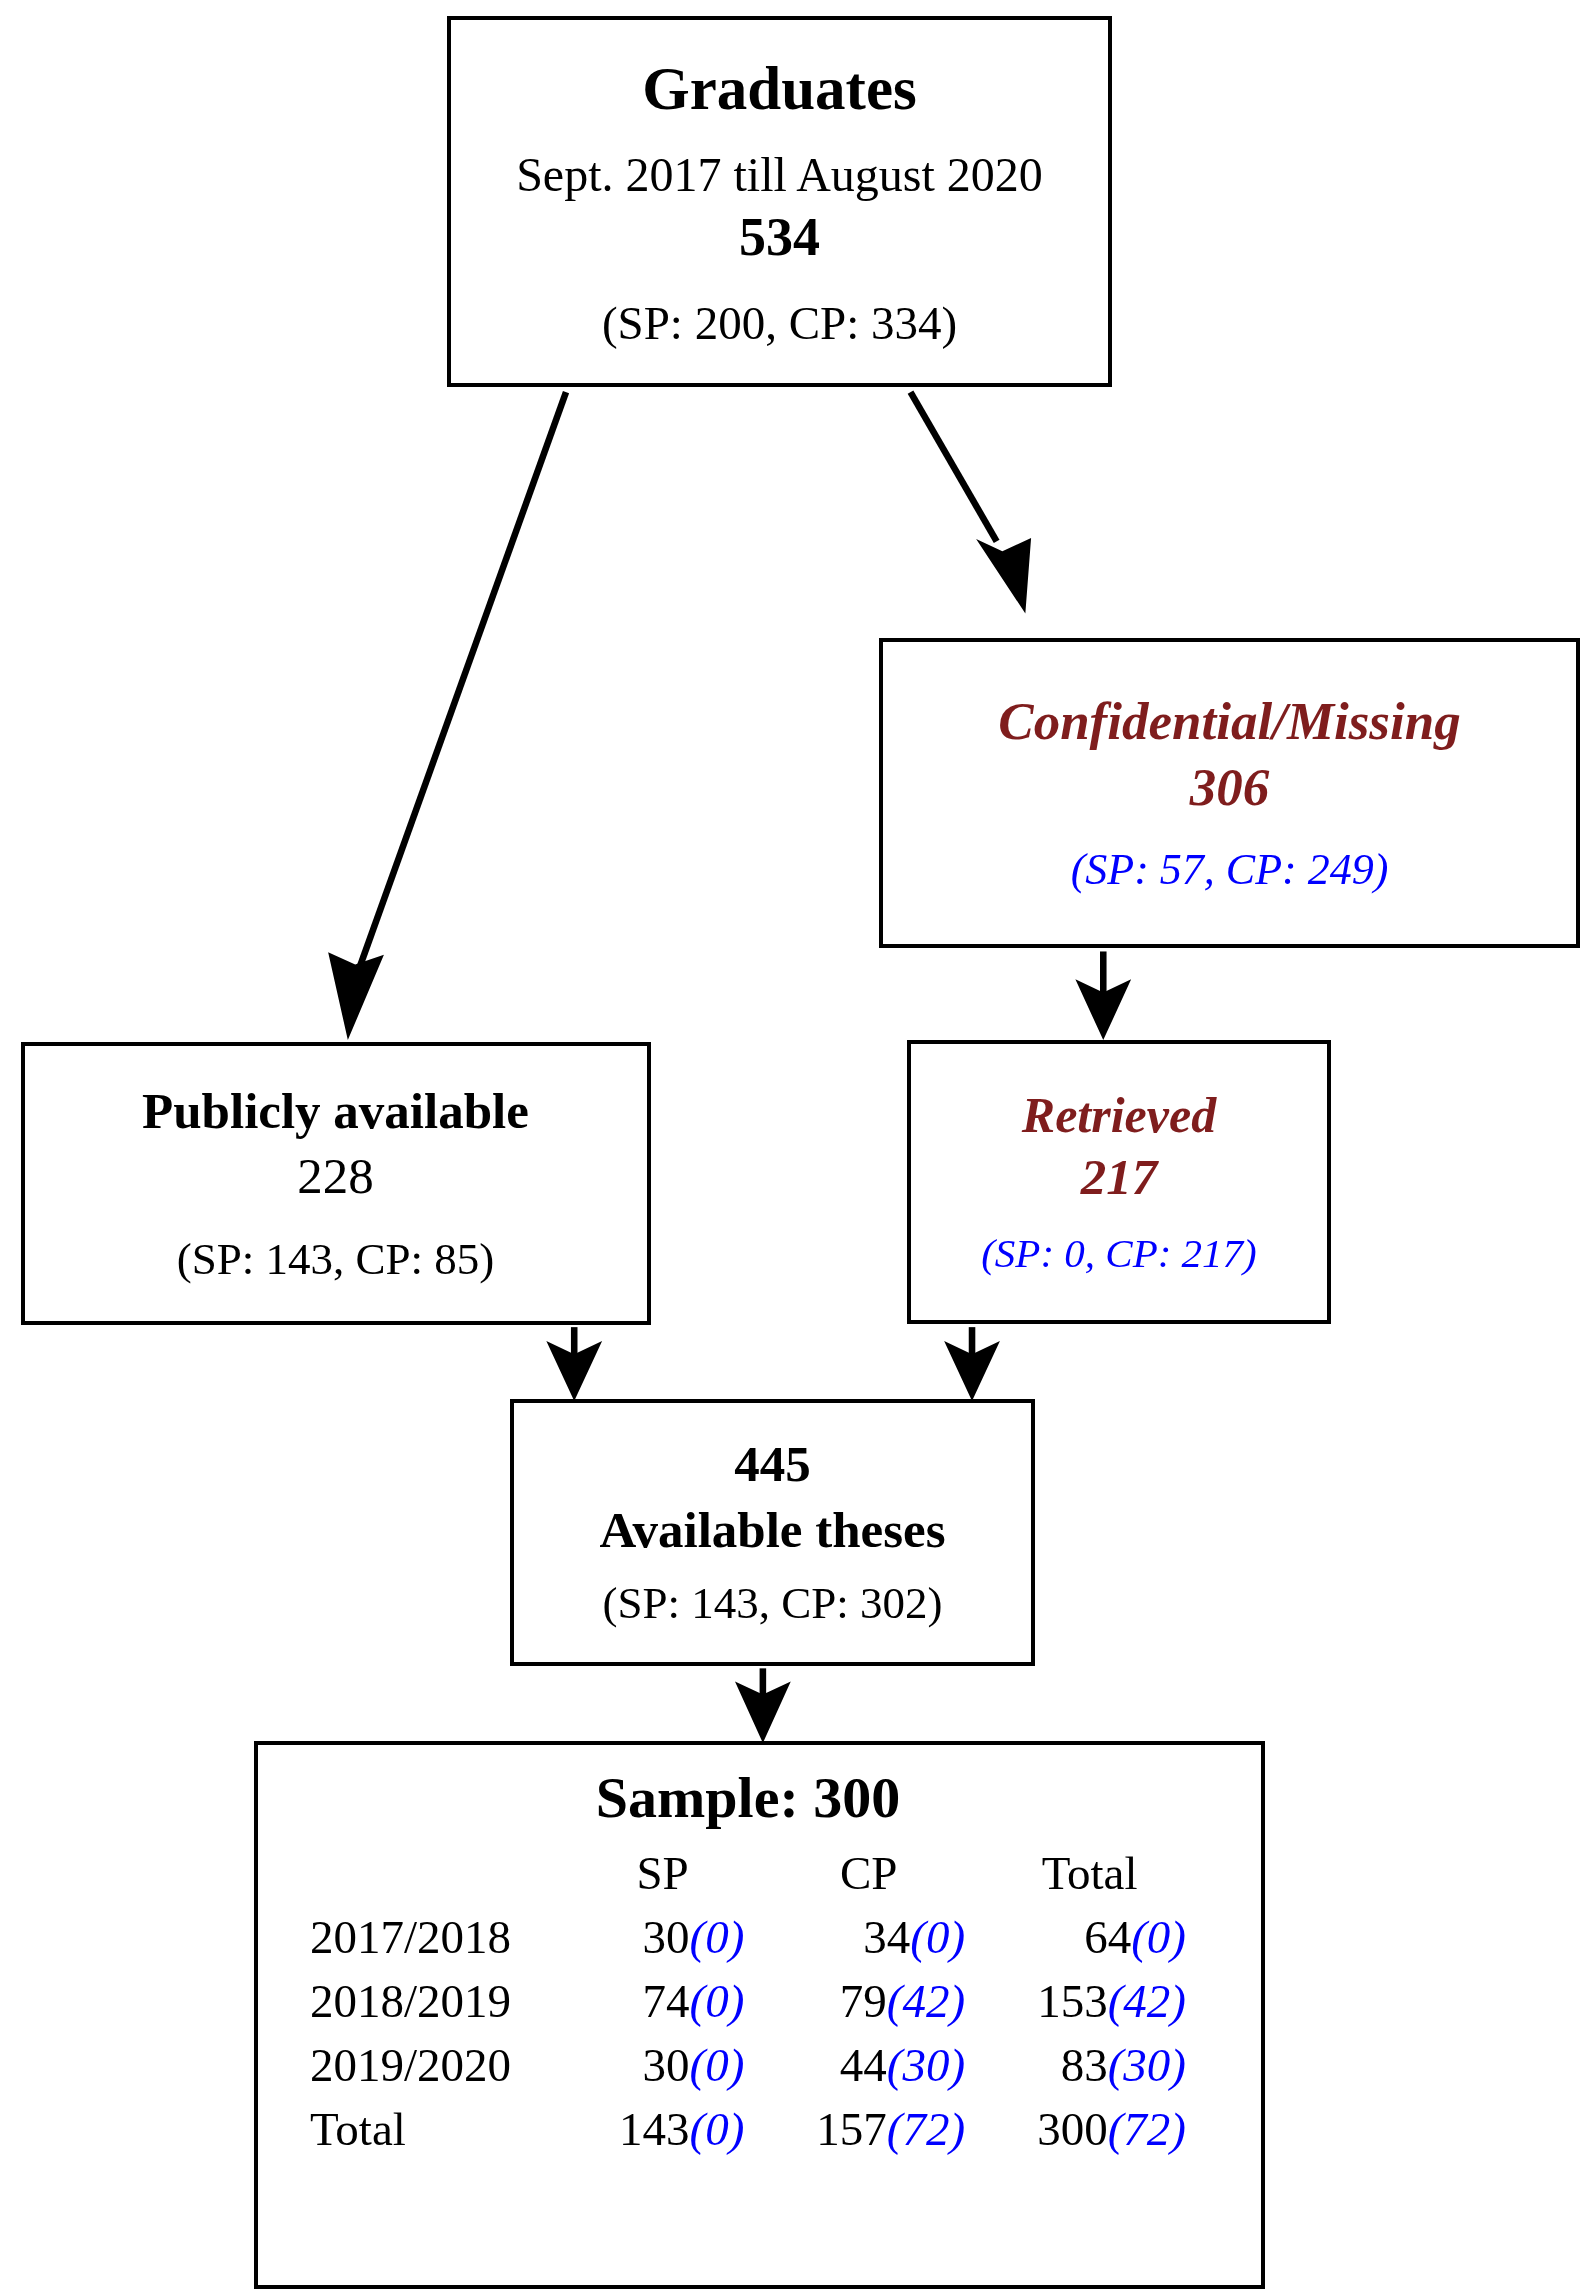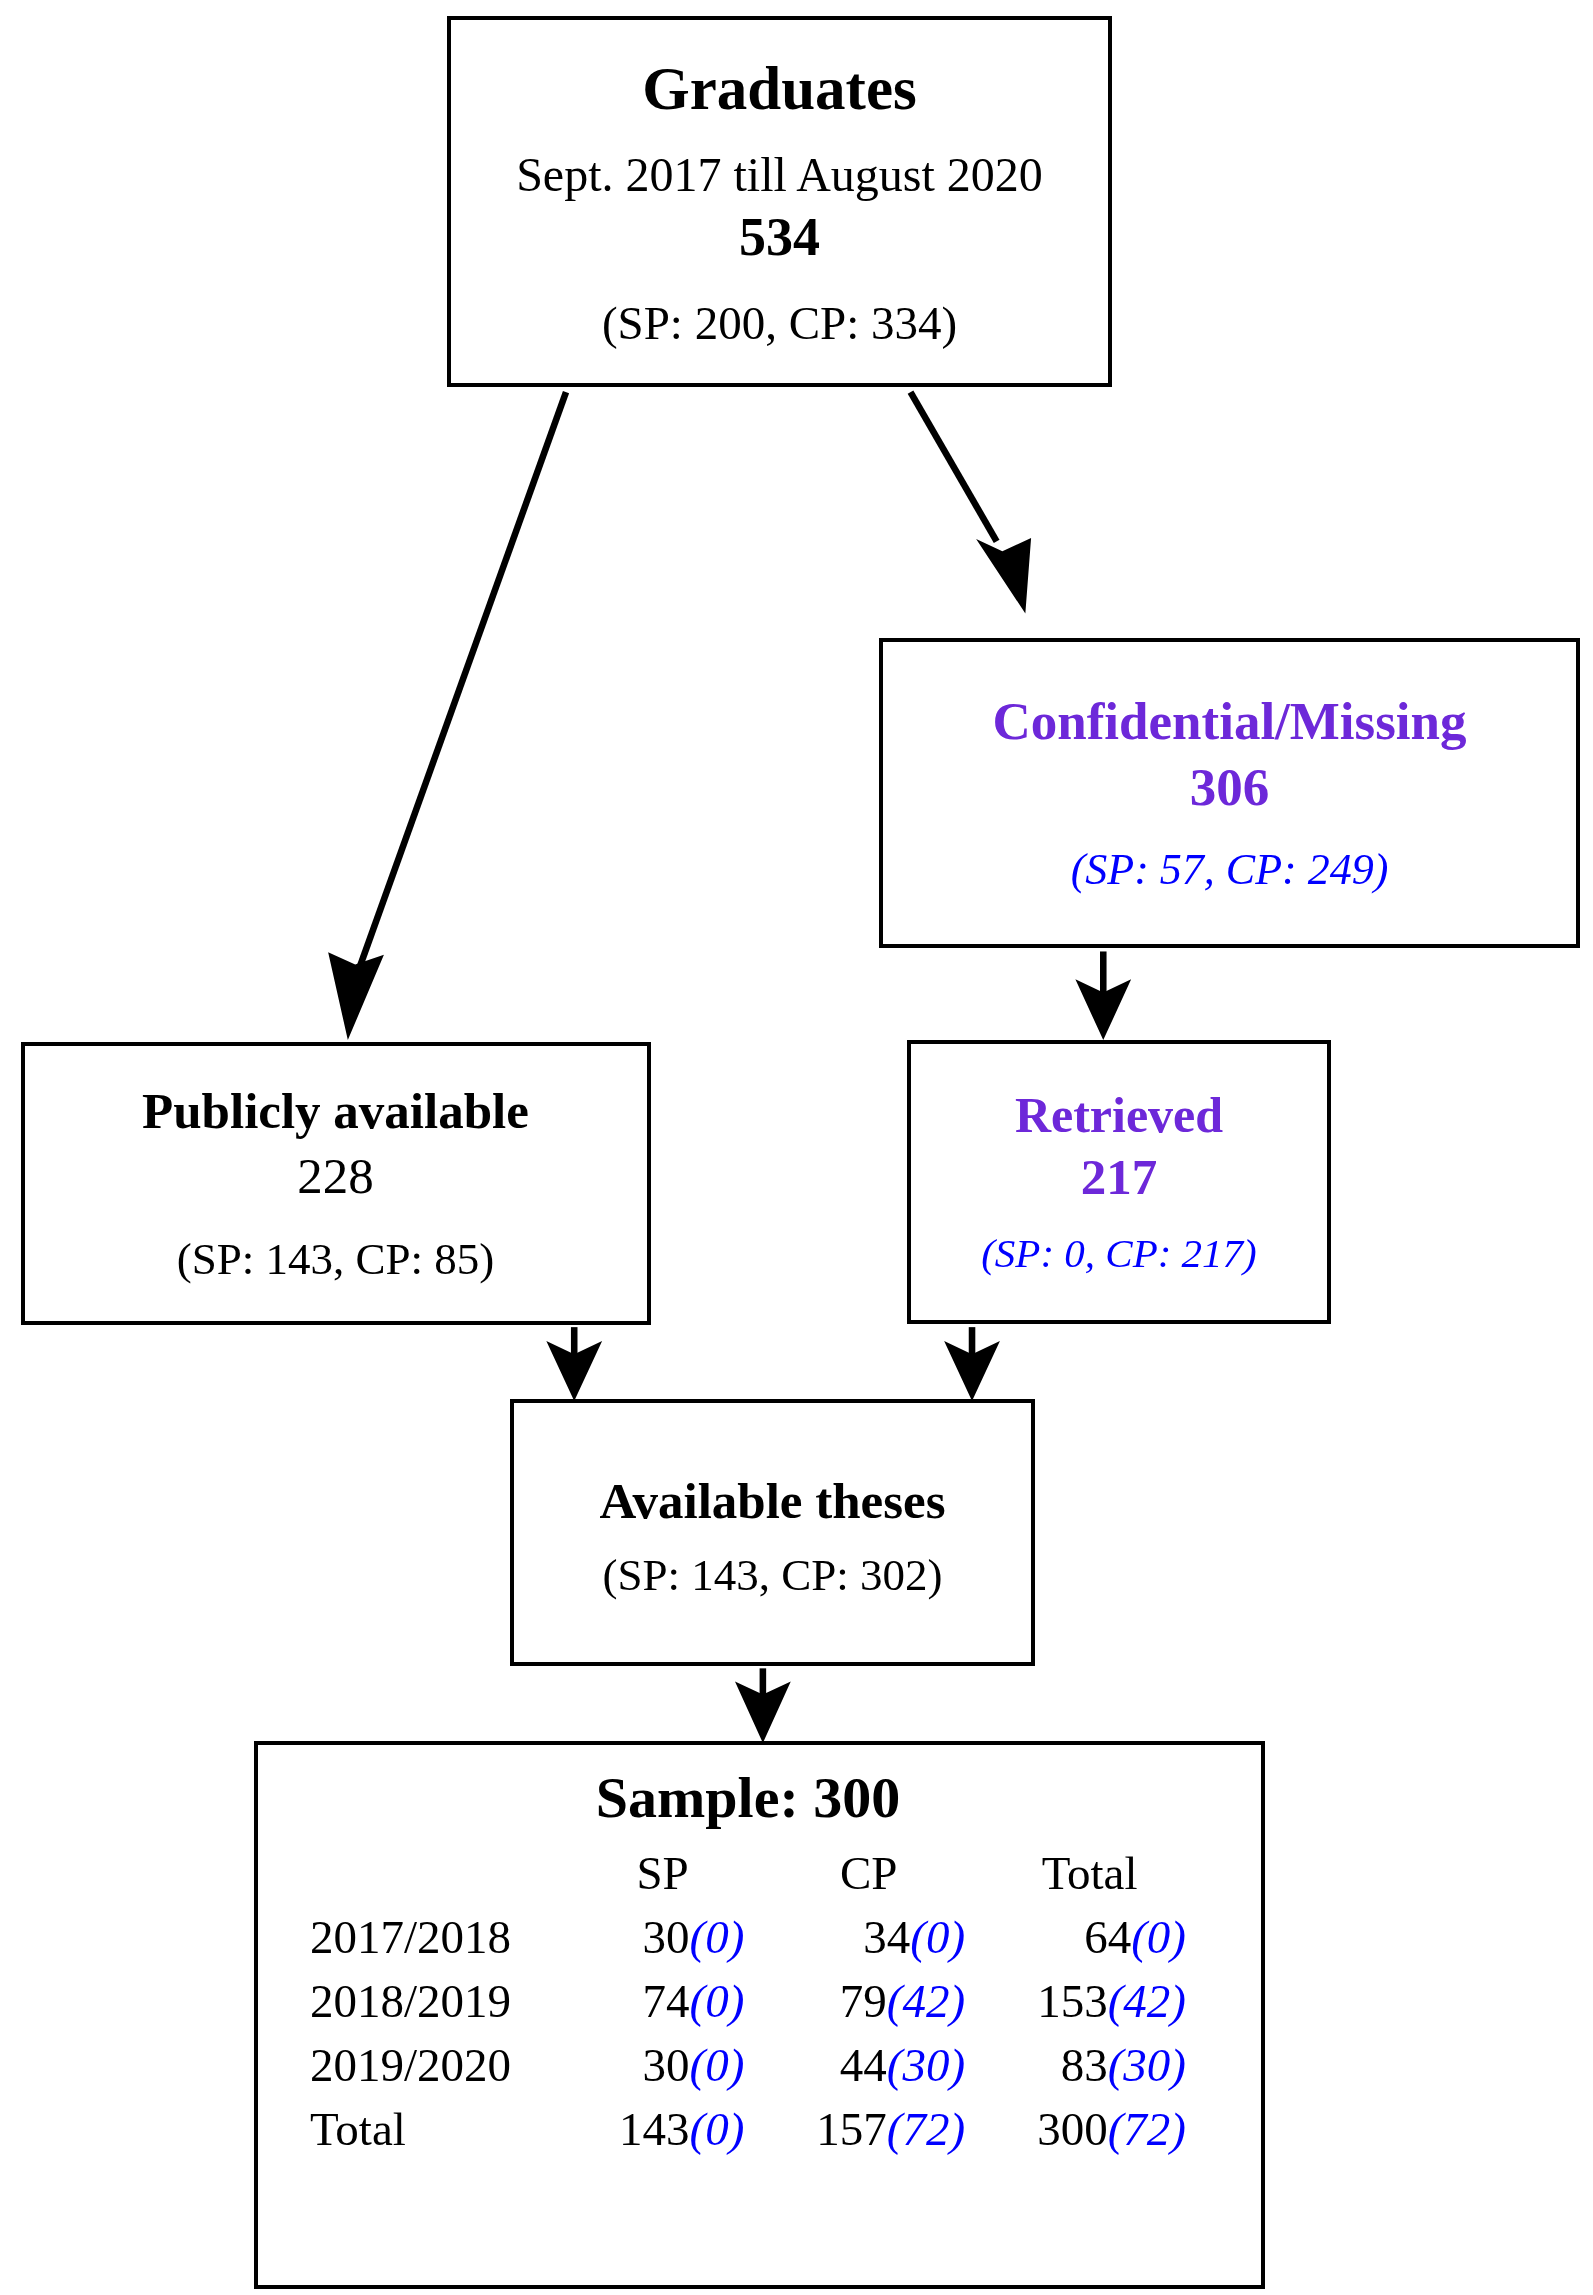--- a/index.html
+++ b/index.html
@@ -22,21 +22,21 @@
     border: 4.1px solid #000000;
     background: #ffffff;
     display: flex;
     flex-direction: column;
     align-items: center;
     justify-content: center;
     text-align: center;
     line-height: 1.12;
   }
   .ln { display: block; width: 100%; }
-  .t-bi        { font-weight: bold; color: #6d28d9; }
+  .t-bi        { font-weight: bold; font-style: italic; color: #7f1d1d; }
   .t-i         { font-style: italic; color: #0000ff; }
 
   
   #node-graduates { left: 447px;  top: 16.4px;   width: 665px;  height: 371px; }
   #node-graduates .title { font-size: 61px; font-weight: bold; margin-bottom: 25px; font-family: Liberation Serif, serif; }
   #node-graduates .sub   { font-size: 48px; }
   #node-graduates .count { font-size: 54px; font-weight: bold; margin-top: 4.9px; }
   #node-graduates .split { font-size: 47px; margin-top: 29.5px; }
 
   
@@ -157,20 +157,21 @@
     <span class="ln split">(SP: 143, CP: 85)</span>
   </div>
 
   <div class="node" id="node-retrieved">
     <span class="ln title t-bi">Retrieved</span>
     <span class="ln count t-bi">217</span>
     <span class="ln split t-i">(SP: 0, CP: 217)</span>
   </div>
 
   <div class="node" id="node-available">
+    <span class="ln count">445</span>
     <span class="ln title">Available theses</span>
     <span class="ln split">(SP: 143, CP: 302)</span>
   </div>
 
   <div class="node" id="node-sample">
     <span class="title">Sample: 300</span>
 
     <table class="sample-table">
       <thead>
         <tr>

